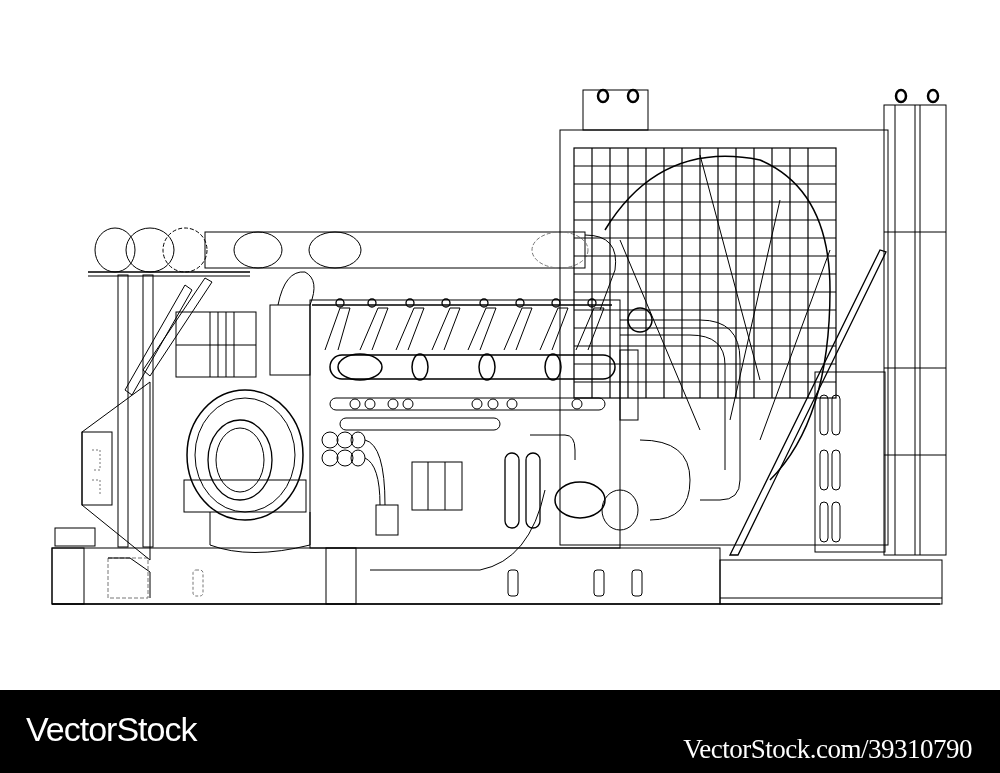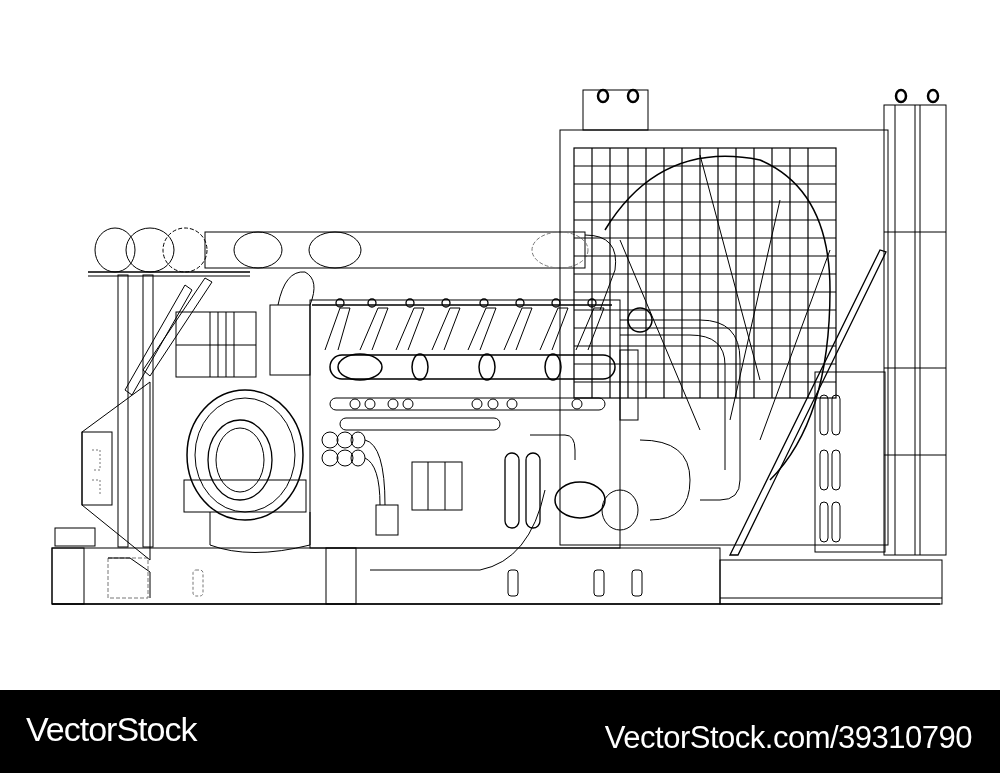--- a/index.html
+++ b/index.html
@@ -1,21 +1,21 @@
 <!DOCTYPE html>
 <html><head>
 <meta charset="utf-8">
 <style>
   html,body{margin:0;padding:0;background:#ffffff;}
   body{width:1000px;height:773px;position:relative;overflow:hidden;font-family:"Liberation Sans",sans-serif;}
   .canvas{position:absolute;left:0;top:0;width:1000px;height:690px;background:#ffffff;}
   .canvas svg{position:absolute;left:0;top:0;}
   .banner{position:absolute;left:0;top:690px;width:1000px;height:83px;background:#000000;color:#ffffff;}
   .brand{position:absolute;left:26px;top:20px;font-size:34px;letter-spacing:-1px;font-family:"Liberation Sans",sans-serif;}
-  .url{position:absolute;right:28px;top:30px;font-size:31px;letter-spacing:-0.5px;font-family:Liberation Sans, sans-serif;}
+  .url{position:absolute;right:28px;top:44px;font-size:27px;letter-spacing:-0.5px;font-family:Liberation Serif, serif;}
 </style>
 </head>
 <body>
 
 <div class="canvas">
   <svg width="1000" height="690" viewBox="0 0 1000 690" fill="none" stroke="#000" stroke-width="1">
 
     <g>
       <rect x="52" y="548" width="668" height="56"></rect>
       <rect x="52" y="548" width="32" height="56"></rect>

